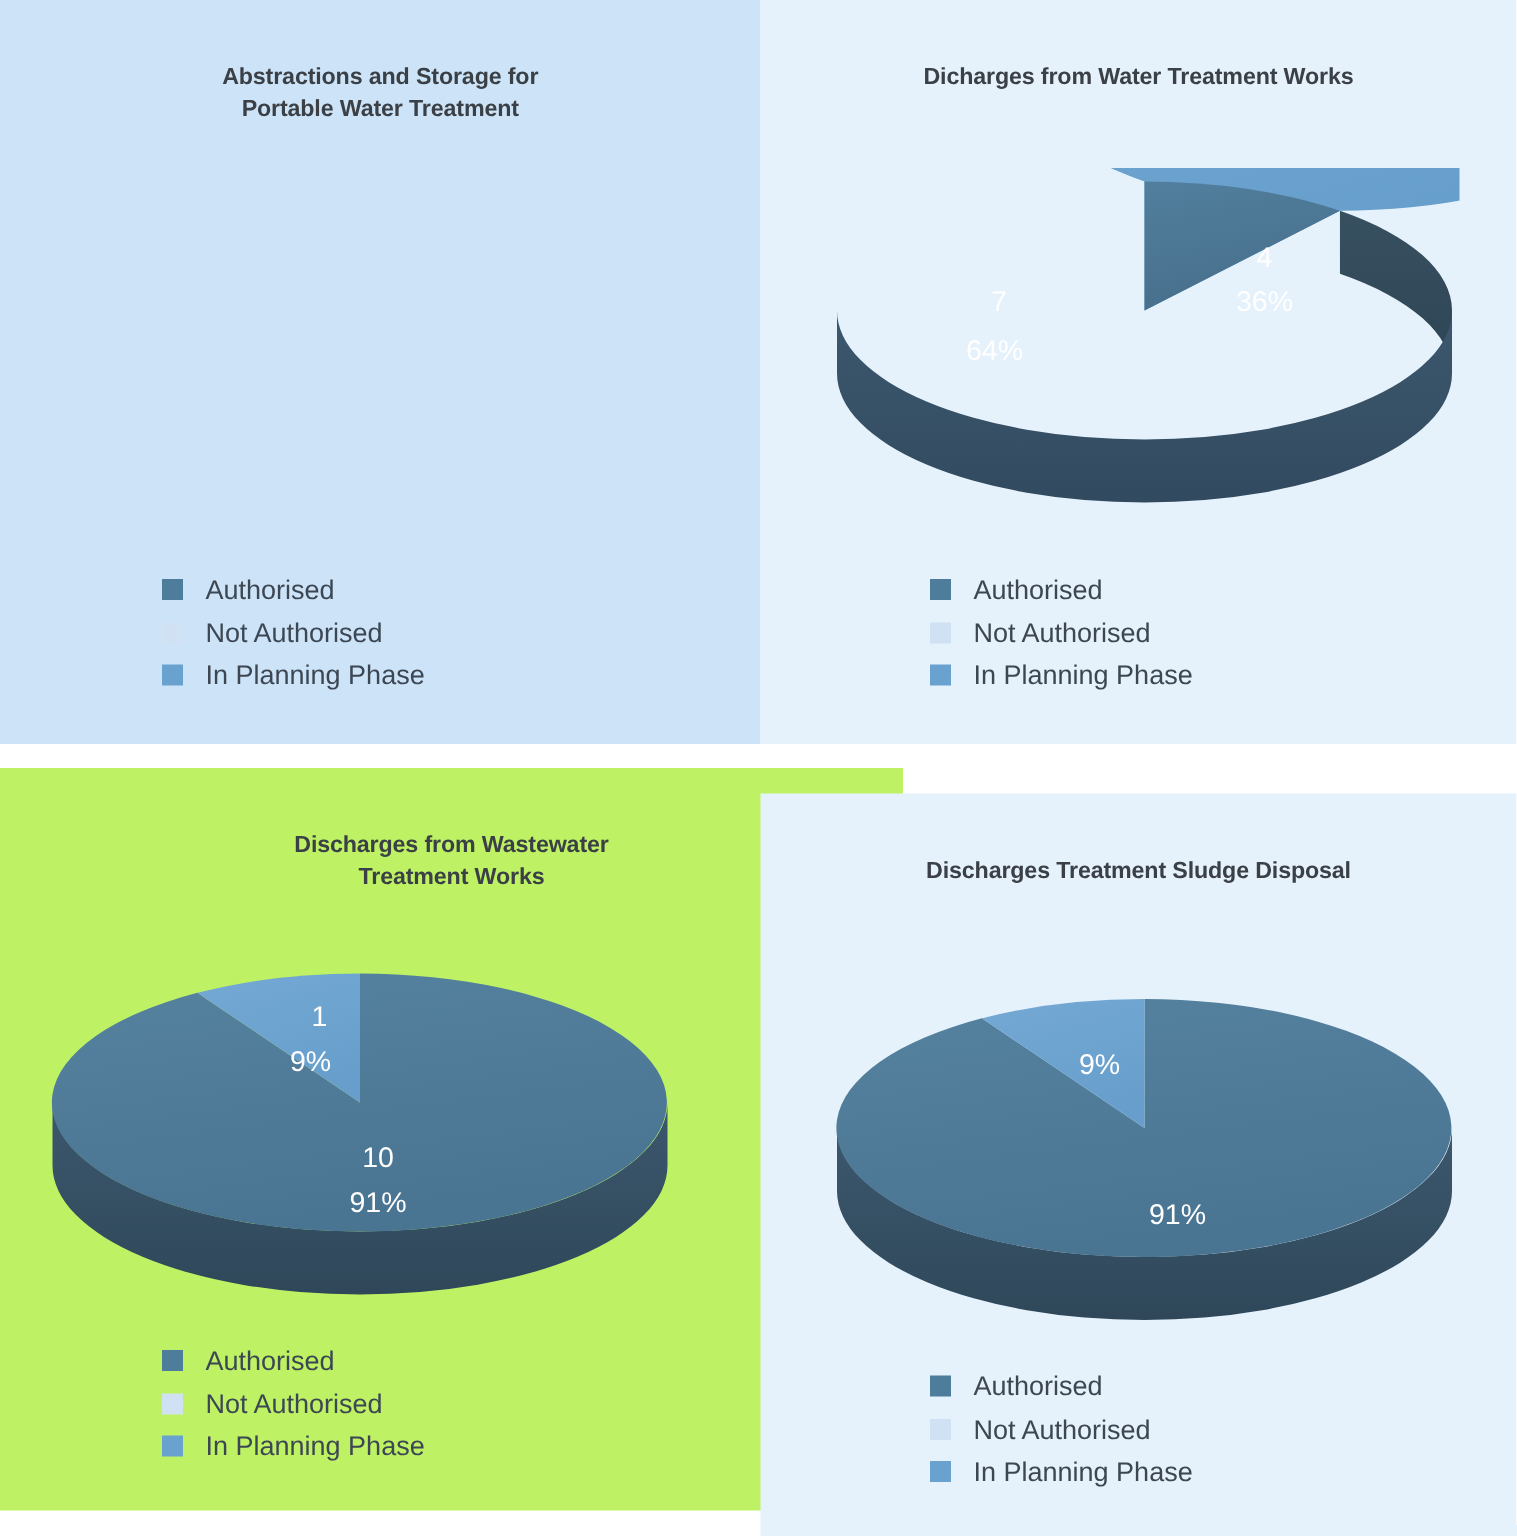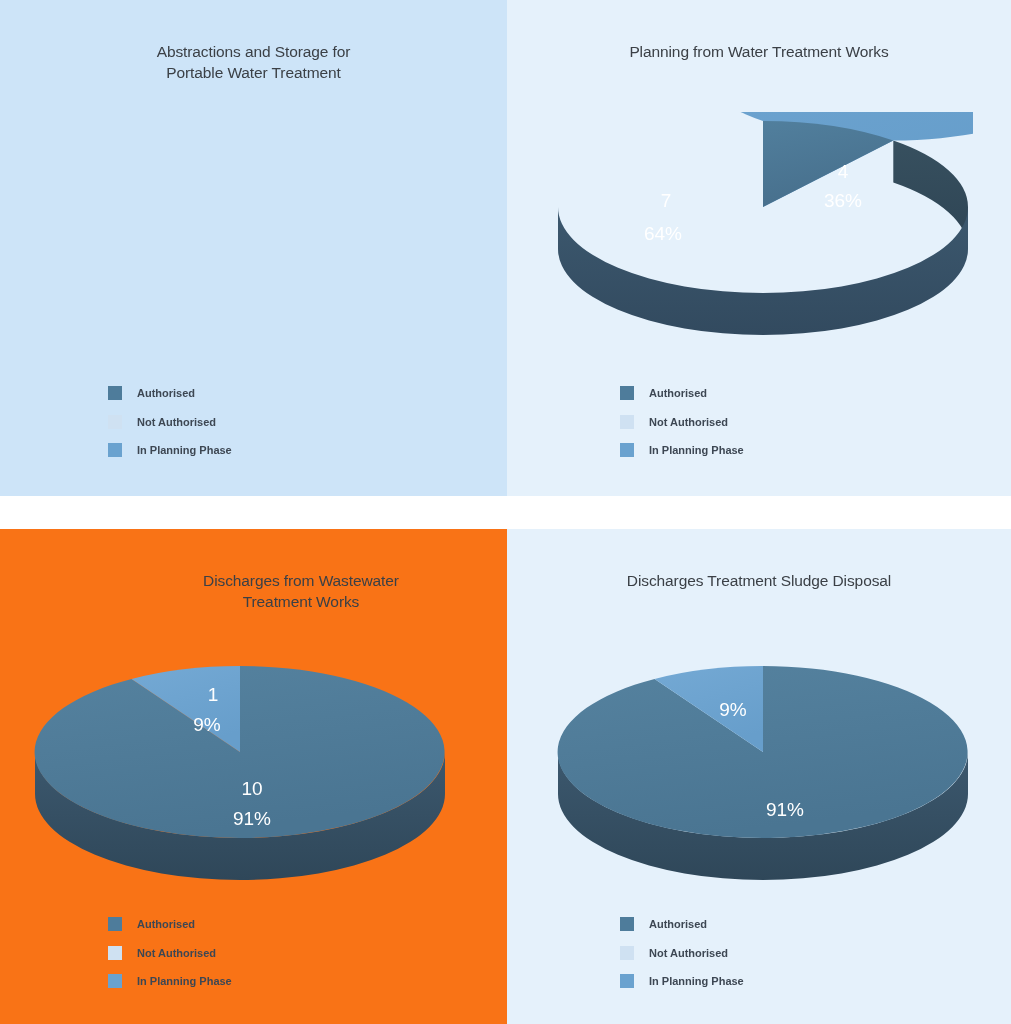--- a/index.html
+++ b/index.html
@@ -11,29 +11,29 @@
     overflow: hidden;
   }
   #grid {
     position: relative;
     width: 1011px; height: 1024px;
     background: #ffffff;
   }
   .panel { position: absolute; overflow: hidden; }
   .panel.tl { left: 0;   top: 0;   width: 507px; height: 496px; background: #cde4f8; }
   .panel.tr { left: 507px; top: 0; width: 504px; height: 496px; background: #e5f1fb; }
-  .panel.bl { left: 0;   top: 529px; width: 602px; height: 495px; background: #f97316; }
+  .panel.bl { left: 0;   top: 512px; width: 602px; height: 495px; background: #bef264; }
   .panel.br { left: 507px; top: 529px; width: 504px; height: 495px; background: #e5f1fb; }
 
   .chart-title {
     position: absolute;
     left: 0; right: 0;
     text-align: center;
     font-size: 15.5px;
-    font-weight: normal;
+    font-weight: bold;
     line-height: 21px;
     color: #3b4046;
     letter-spacing: -0.1px;
     white-space: pre-line;
   }
   .panel.tl .chart-title, .panel.bl .chart-title { top: 41px; }
   .panel.tr .chart-title, .panel.br .chart-title { top: 41px; }
 
   .pie-wrap { position: absolute; }
   .panel.tl .pie-wrap, .panel.bl .pie-wrap { left: 30px;  top: 112px; }
@@ -53,25 +53,24 @@
   .legend-row {
     display: flex; align-items: center;
     height: 28.5px;
   }
   .legend-swatch {
     width: 14px; height: 14px;
     flex: 0 0 14px;
     margin-right: 15px;
   }
   .legend-label {
-    font-size: 11px;
+    font-size: 18px;
     color: #3d4753;
     white-space: nowrap;
     line-height: 14px;
-    font-weight: bold;
   }
 </style>
 </head>
 <body>
 
 <div id="grid">
 
   <div class="panel tl">
     <div class="chart-title">Abstractions and Storage for
 Portable Water Treatment</div>
@@ -85,21 +84,21 @@
         <span class="legend-label">Not Authorised</span>
       </div>
       <div class="legend-row">
         <span class="legend-swatch" style="background:#6aa2cf"></span>
         <span class="legend-label">In Planning Phase</span>
       </div>
     </div>
   </div>
 
   <div class="panel tr">
-    <div class="chart-title">Planning from Water Treatment Works</div>
+    <div class="chart-title">Dicharges from Water Treatment Works</div>
     <div class="pie-wrap">
       <svg class="pie" width="420" height="230" viewBox="0 0 420 230">
         <defs>
           <linearGradient id="g2auth" x1="0" y1="0" x2="0.3" y2="1">
             <stop offset="0%" stop-color="#517f9d"></stop>
             <stop offset="100%" stop-color="#476f8c"></stop>
           </linearGradient>
           <linearGradient id="g2plan" x1="0.1" y1="0" x2="0.6" y2="1">
             <stop offset="0%" stop-color="#70a6d2"></stop>
             <stop offset="100%" stop-color="#659dca"></stop>

